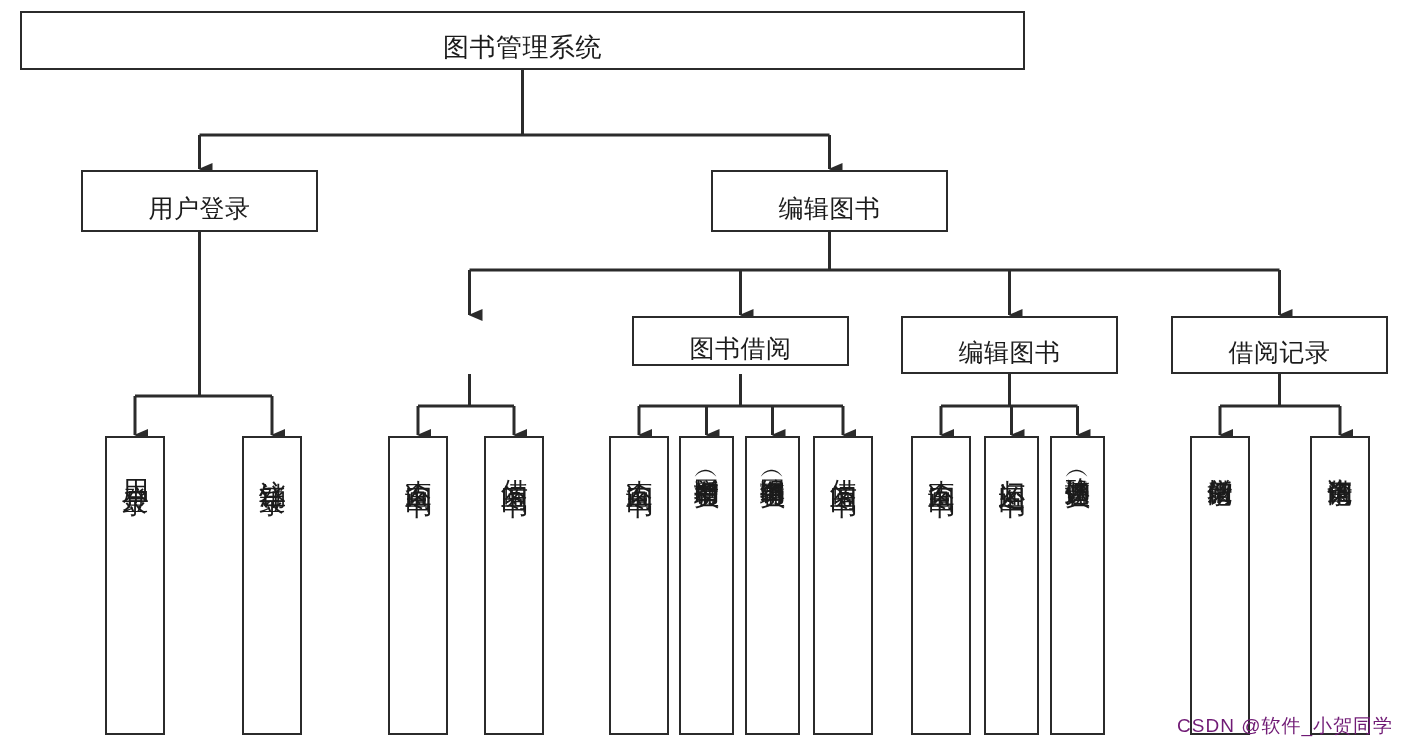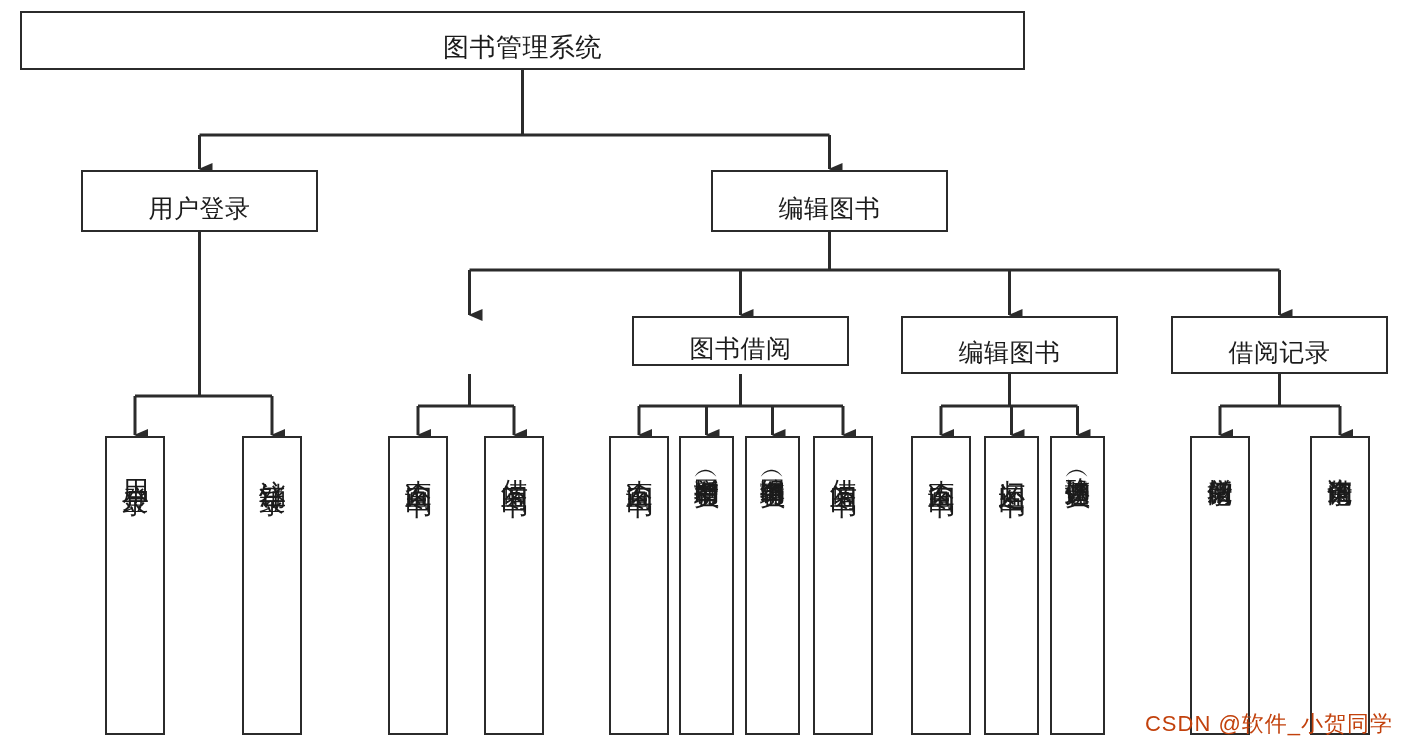--- a/index.html
+++ b/index.html
@@ -68,22 +68,22 @@
     white-space: nowrap;
   }
   .node.vert.tall .label {
     font-size: 25px;
     letter-spacing: 1px;
   }
   .watermark {
     position: absolute;
     right: 12px;
     bottom: 8px;
-    font-size: 22px;
-    color: #c2410c;
+    font-size: 19px;
+    color: #701a75;
     letter-spacing: 1px;
     white-space: nowrap;
     user-select: none;
   }
 </style>
 </head>
 <body>
 
 <div id="diagram-root">
 

